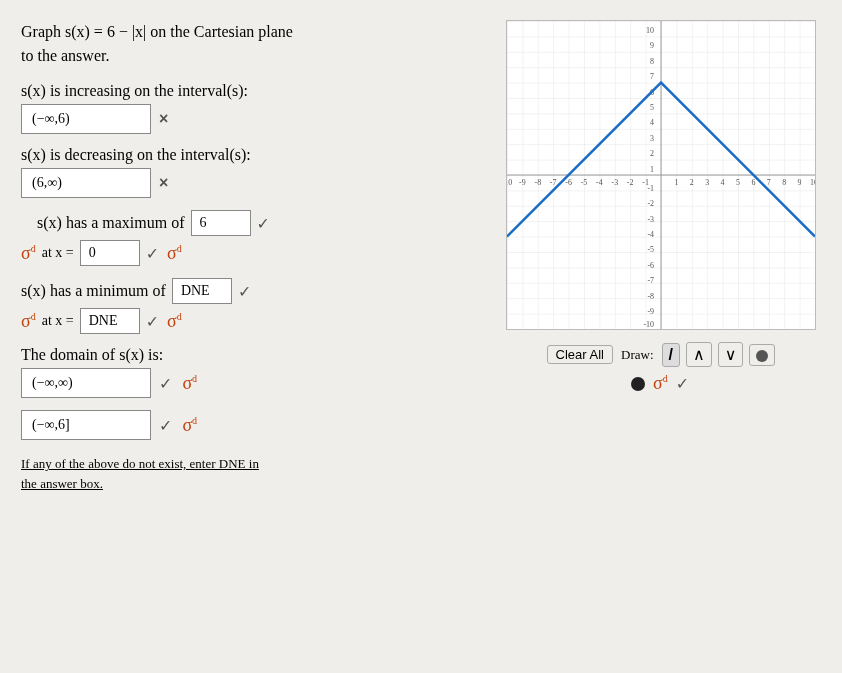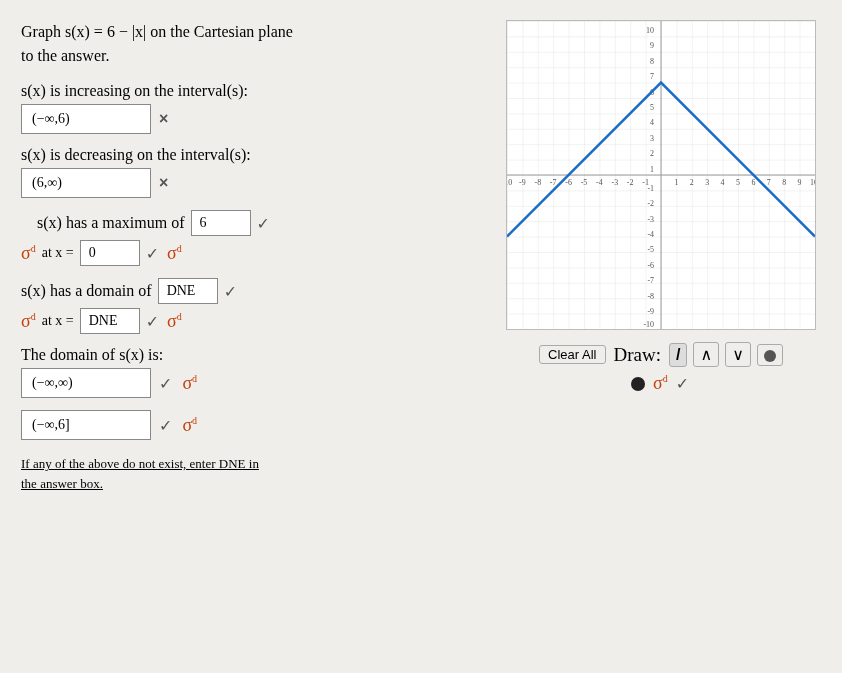--- a/index.html
+++ b/index.html
@@ -184,21 +184,21 @@
         <div class="value-box">
           <span>0</span>
         </div>
         <span class="check-icon">✓</span>
         <span class="sigma-icon">σ<sup style="font-size:10px;">d</sup></span>
       </div>
     </div>
 
     <div class="section">
       <div class="input-row" style="align-items:center; gap:6px;">
-        <span class="section-label" style="margin-bottom:0;">s(x)  has a domain of</span>
+        <span class="section-label" style="margin-bottom:0;">s(x)  has a minimum of</span>
         <div class="value-box">
           <span>DNE</span>
         </div>
         <span class="check-icon">✓</span>
       </div>
       <div class="row-with-sigma" style="margin-top:4px;">
         <span class="sigma-icon">σ<sup style="font-size:10px;">d</sup></span>
         <span style="font-size:14px;">at x =</span>
         <div class="value-box">
           <span>DNE</span>
@@ -292,21 +292,21 @@
         <text x="148" y="279.5" font-size="8" fill="#555" text-anchor="end">-8</text>
         <text x="148" y="295" font-size="8" fill="#555" text-anchor="end">-9</text>
         <text x="148" y="308" font-size="8" fill="#555" text-anchor="end">-10</text>
 
         <polyline points="0,217 155,62 310,217" fill="none" stroke="#1a6cc7" stroke-width="2.5"></polyline>
       </svg>
     </div>
 
     <div class="graph-controls">
       <button class="tool-btn" style="font-size:13px; padding:1px 8px;">Clear All</button>
-      <span style="font-size:19px;">Draw:</span>
+      <span style="font-size:13px;">Draw:</span>
       <div class="draw-tools">
         <button class="tool-btn active" style="font-size:16px; font-weight:bold;">/</button>
         <button class="tool-btn" style="font-size:16px;">∧</button>
         <button class="tool-btn" style="font-size:16px;">∨</button>
         <button class="tool-btn">
           <span style="display:inline-block;width:12px;height:12px;border-radius:50%;background:#555;vertical-align:middle;"></span>
         </button>
       </div>
     </div>
 

